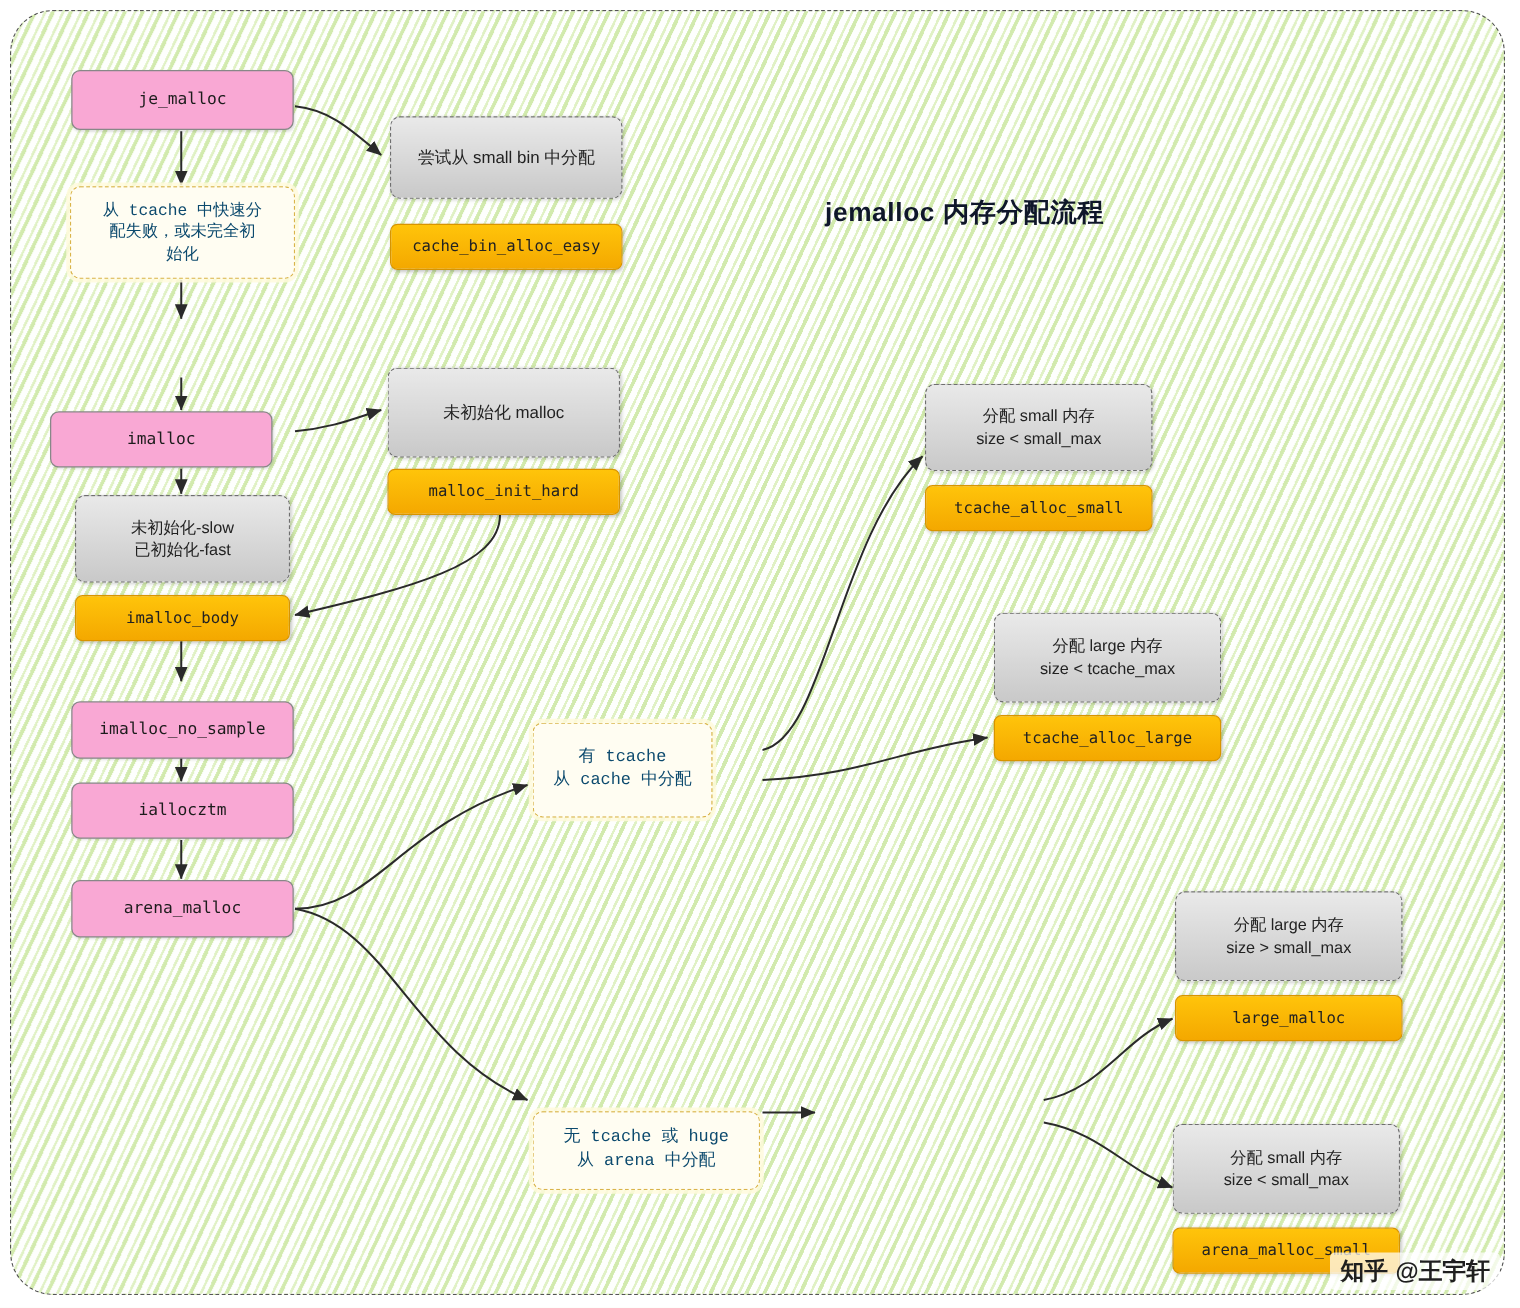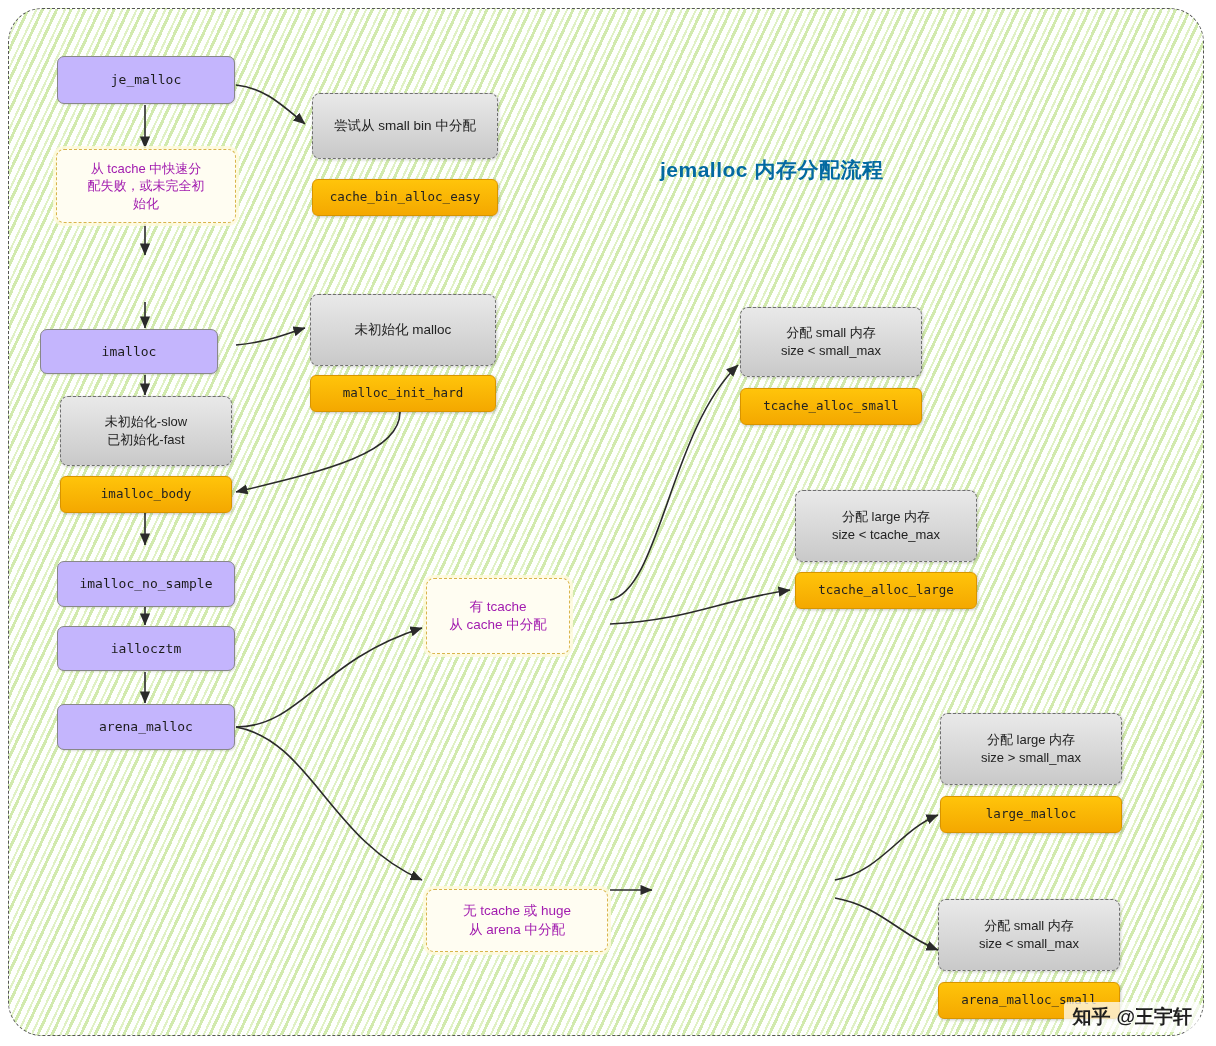--- a/index.html
+++ b/index.html
@@ -54,21 +54,21 @@
     box-sizing: border-box;
     display: flex;
     align-items: center;
     justify-content: center;
     text-align: center;
     line-height: 1.35;
   }
 
   
   .fn {
-    background: #c4b5fd;
+    background: #f9a8d4;
     border: 1.2px solid #888888;
     border-radius: 7px;
     font-family: "DejaVu Sans Mono", monospace;
     font-size: 13px;
     color: #1c1c1c;
     box-shadow: 1px 1px 2px rgba(0,0,0,0.12);
   }
 
   
   .note {
@@ -91,33 +91,33 @@
     font-size: 12.5px;
     color: #222222;
     box-shadow: 1px 1px 3px rgba(0,0,0,0.22);
   }
 
   
   .yellow {
     background: #fffdf2;
     border: 1.4px dashed #d9b44a;
     border-radius: 8px;
-    font-family: Liberation Sans, sans-serif;
+    font-family: Liberation Mono, monospace;
     font-size: 13.5px;
-    color: #a21caf;
+    color: #0c4a6e;
     white-space: pre-line;
     box-shadow: 0 0 0 3px rgba(255,250,220,0.85);
   }
 
   .title {
     position: absolute;
     font-family: "Liberation Sans", sans-serif;
     font-weight: bold;
     font-size: 21px;
-    color: #0369a1;
+    color: #0f172a;
     letter-spacing: 0.5px;
   }
 
   
   .watermark {
     position: absolute;
     right: 16px;
     bottom: 14px;
     display: flex;
     align-items: center;

